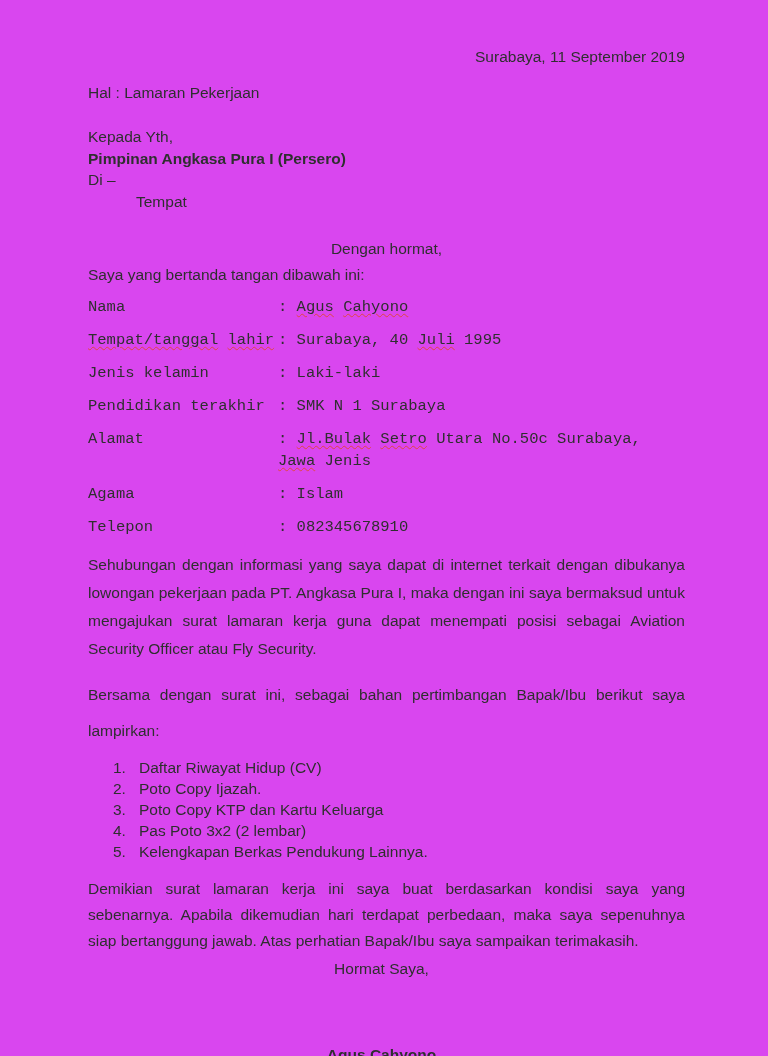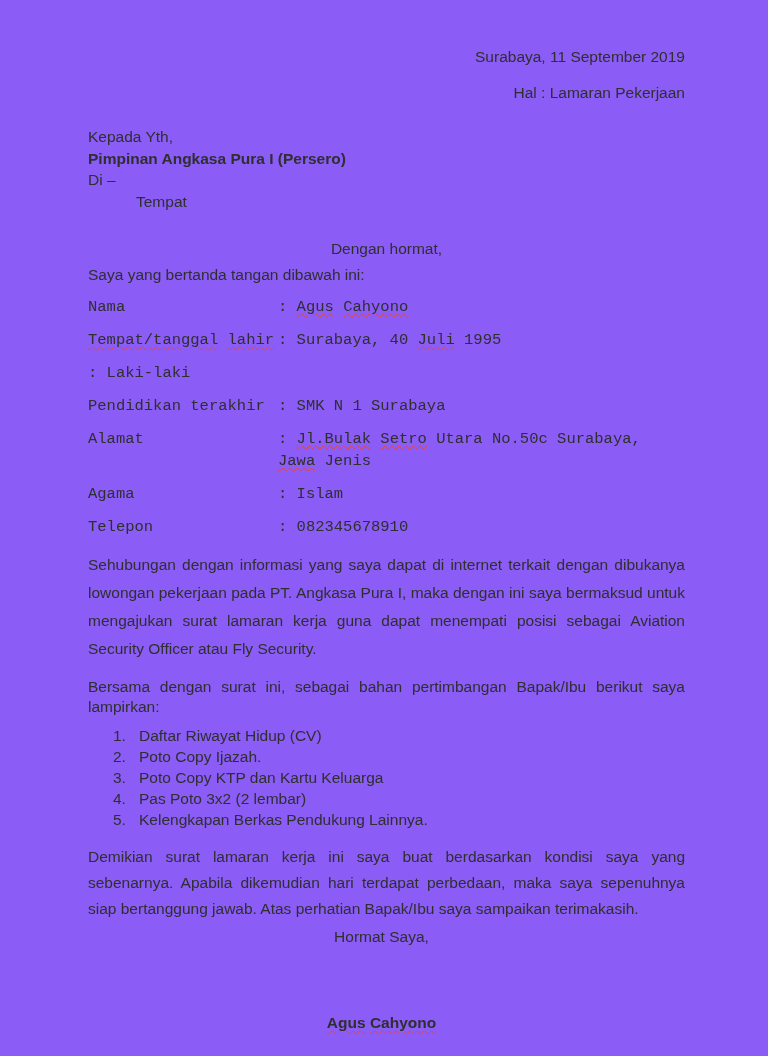--- a/index.html
+++ b/index.html
@@ -1,43 +1,43 @@
 <!DOCTYPE html>
 <html><head>
 <meta charset="utf-8">
 <style>
   html, body { margin: 0; padding: 0; background: #ffffff; }
   .page {
     width: 768px; height: 1056px; box-sizing: border-box;
-    margin: 0 auto; background: #8b5cf6; overflow: hidden;
+    margin: 0 auto; background: #d946ef; overflow: hidden;
     padding: 46px 83px 0 88px;
     font-family: "Liberation Sans", "DejaVu Sans", sans-serif;
     font-size: 15.5px; color: #2f2f2f;
   }
   .sp {
     text-decoration-line: underline;
     text-decoration-style: wavy;
     text-decoration-color: #e04545;
     text-decoration-thickness: 1px;
     text-underline-offset: 2px;
   }
   .date-line { text-align: right; line-height: 22px; margin-bottom: 14px; }
-  .subject { line-height: 22px; margin-bottom: 22px; text-align: right; }
+  .subject { line-height: 22px; margin-bottom: 22px; }
   .recipient div { line-height: 21.5px; }
   .recipient { margin-bottom: 26px; }
   .bold { font-weight: bold; }
   .indent { padding-left: 48px; }
   .greeting { line-height: 22px; margin-bottom: 4px; text-align: center; }
   .intro { line-height: 22px; margin-bottom: 10px; }
   .data-table { margin-bottom: 0; font-family: Liberation Mono, monospace; }
   .data-row { display: flex; line-height: 22px; margin-bottom: 11px; }
   .data-label { flex: 0 0 190px; width: 190px; }
   .data-value { flex: 1; }
   .body-par { text-align: justify; line-height: 28px; margin: 13px 0 0 0; }
-  .body-par2 { text-align: justify; line-height: 20px; margin: 14px 0 6px 0; }
+  .body-par2 { text-align: justify; line-height: 36px; margin: 14px 0 6px 0; }
   .att-list { margin-top: 8px; padding-left: 25px; }
   .att-item { display: flex; line-height: 21px; }
   .att-num { flex: 0 0 17px; margin-right: 9px; }
   .closing-par { text-align: justify; line-height: 26px; margin: 14px 0 0 0; }
   .signoff-block { text-align: center; padding-right: 10px; }
   .signoff { line-height: 22px; margin-top: 4px; }
   .signature { display: inline-block; margin-top: 64px; line-height: 22px; font-weight: bold; }
 </style>
 </head>
 <body>
@@ -62,20 +62,21 @@
   <div class="data-table">
       <div class="data-row">
         <div class="data-label"><span>Nama</span></div>
         <div class="data-value"><span>: </span><span class="sp">Agus</span><span> </span><span class="sp">Cahyono</span></div>
       </div>
       <div class="data-row">
         <div class="data-label"><span class="sp">Tempat/tanggal</span><span> </span><span class="sp">lahir</span></div>
         <div class="data-value"><span>: </span><span>Surabaya, 40 </span><span class="sp">Juli</span><span> 1995</span></div>
       </div>
       <div class="data-row">
+        <div class="data-label"><span>Jenis kelamin</span></div>
         <div class="data-value"><span>: </span><span>Laki-laki</span></div>
       </div>
       <div class="data-row">
         <div class="data-label"><span>Pendidikan terakhir</span></div>
         <div class="data-value"><span>: </span><span>SMK N 1 Surabaya</span></div>
       </div>
       <div class="data-row">
         <div class="data-label"><span>Alamat</span></div>
         <div class="data-value"><span>: </span><span class="sp">Jl.Bulak</span><span> </span><span class="sp">Setro</span><span> Utara No.50c Surabaya, </span><span class="sp">Jawa</span><span> Jenis</span></div>
       </div>

